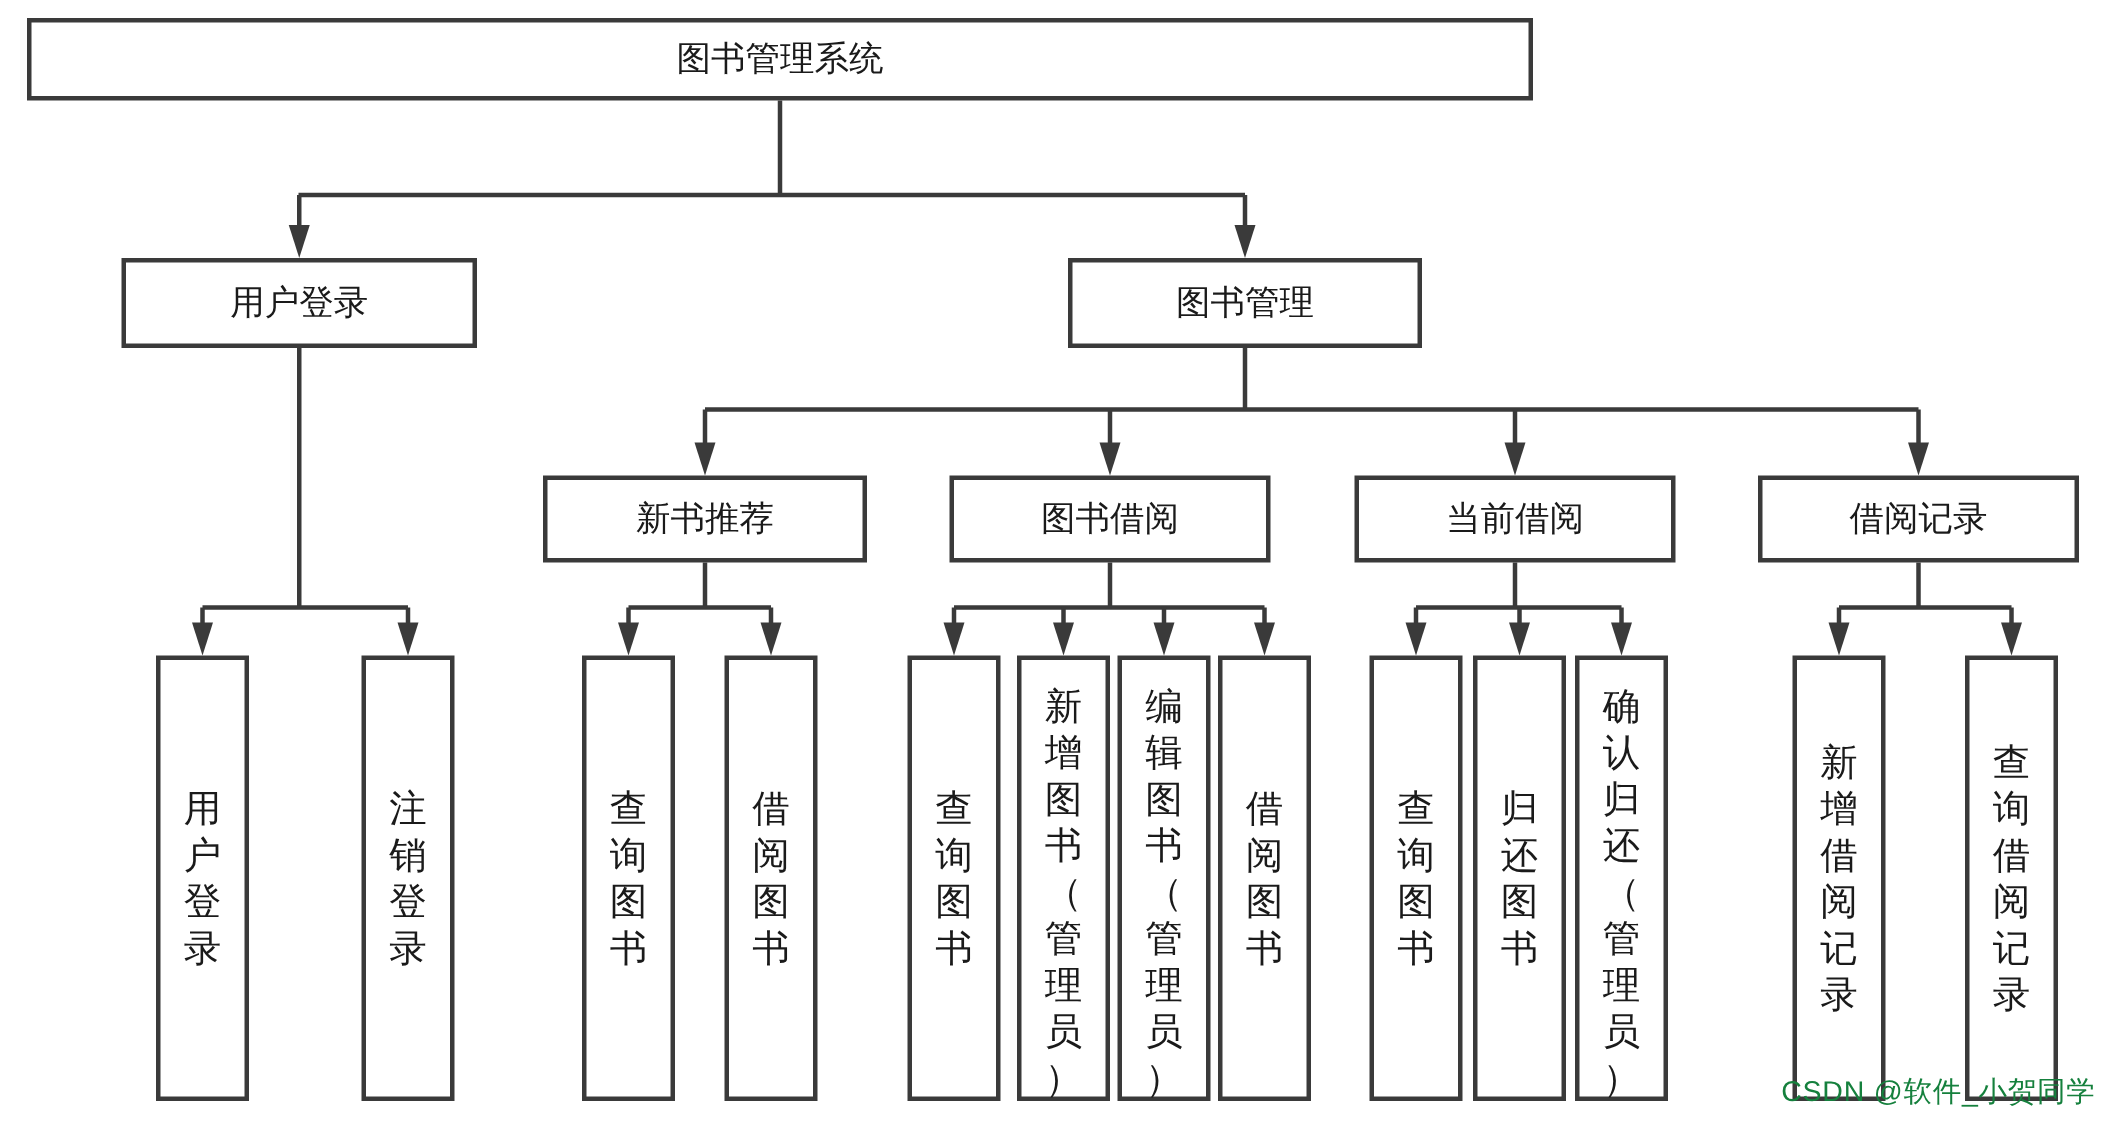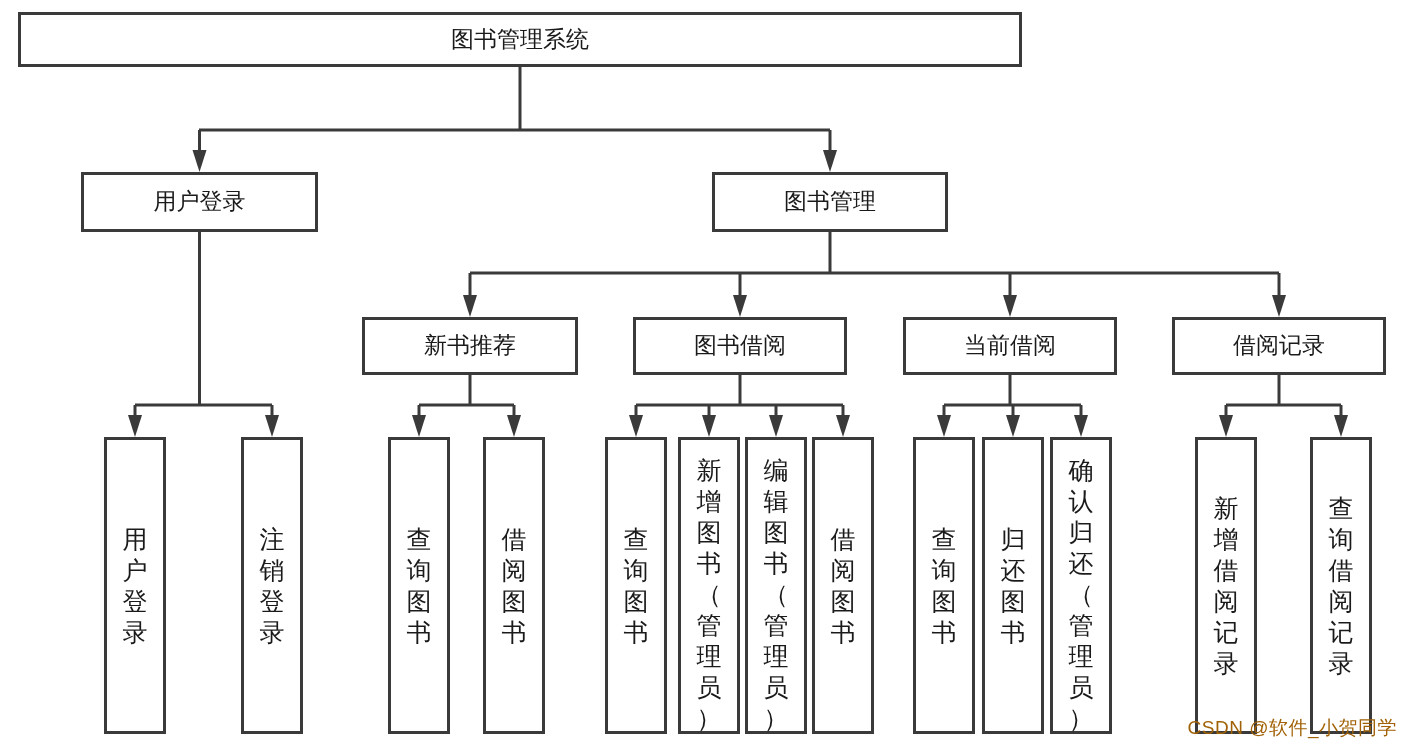--- a/index.html
+++ b/index.html
@@ -52,21 +52,21 @@
     font-size: 25px;
     fill: #1a1a1a;
     text-anchor: middle;
   }
   .watermark {
     position: absolute;
     right: 8px;
     bottom: 6px;
     font-family: "Liberation Sans", "DejaVu Sans", sans-serif;
     font-size: 19px;
-    color: #a16207;
+    color: #15803d;
     letter-spacing: 0.5px;
     white-space: nowrap;
     user-select: none;
   }
 </style>
 </head>
 <body>
 
 <div id="diagram-root">
   <svg id="diagram-svg" viewBox="0 0 1405 747">

